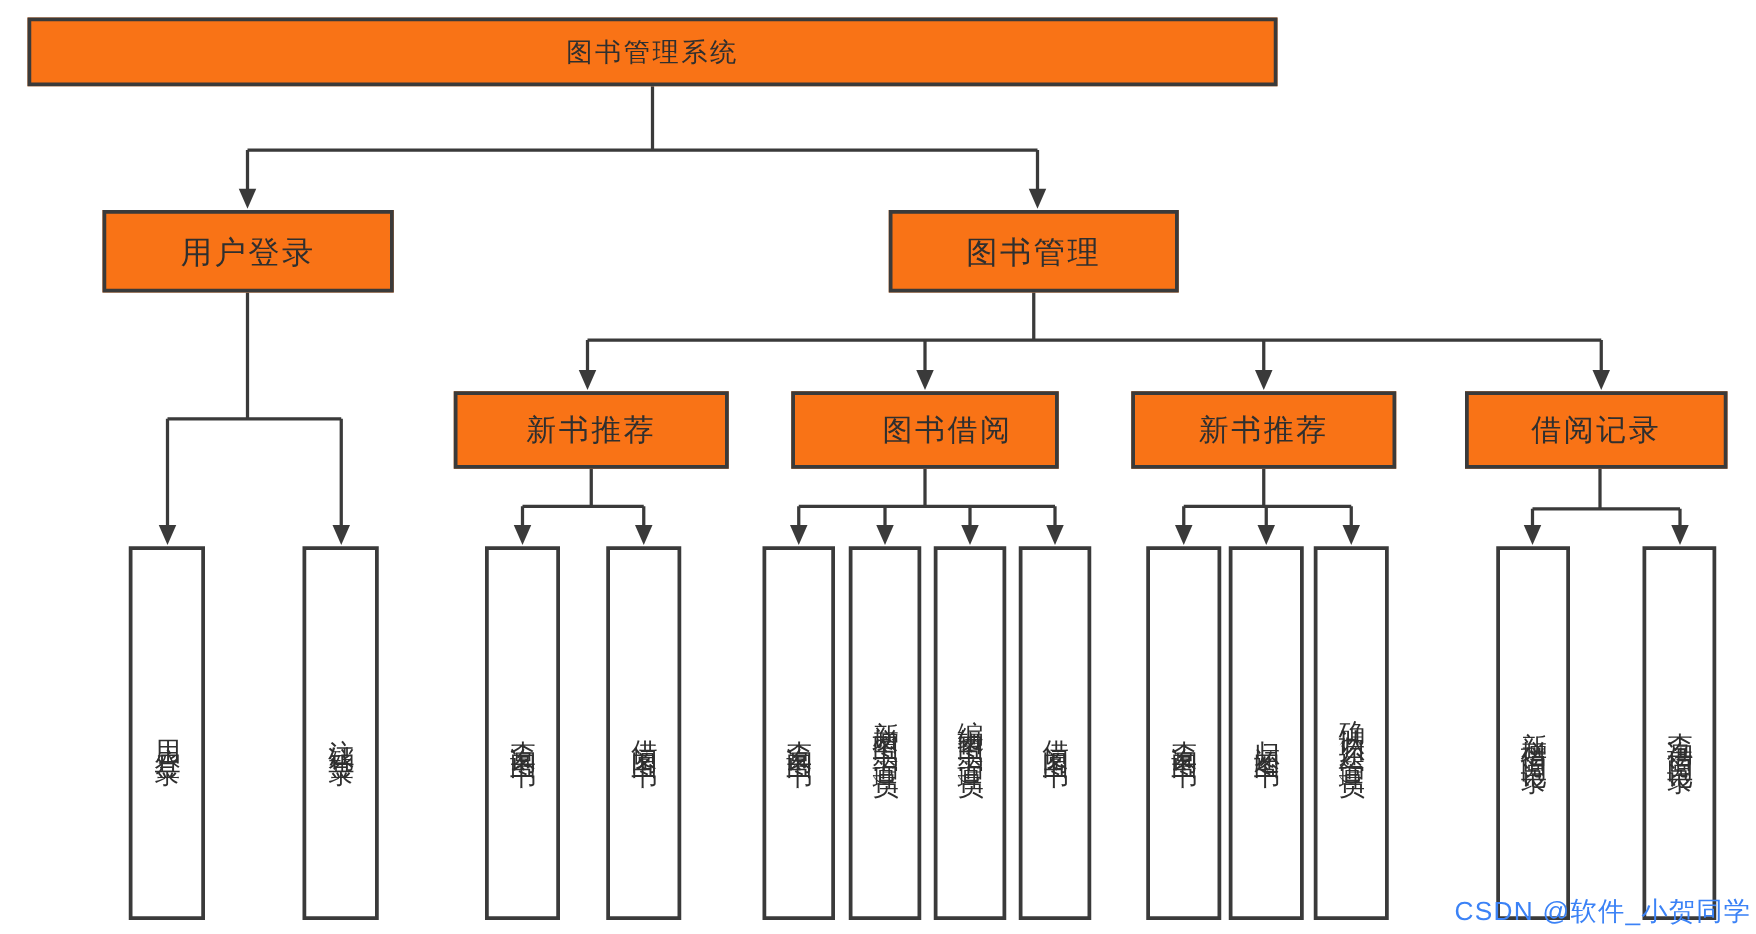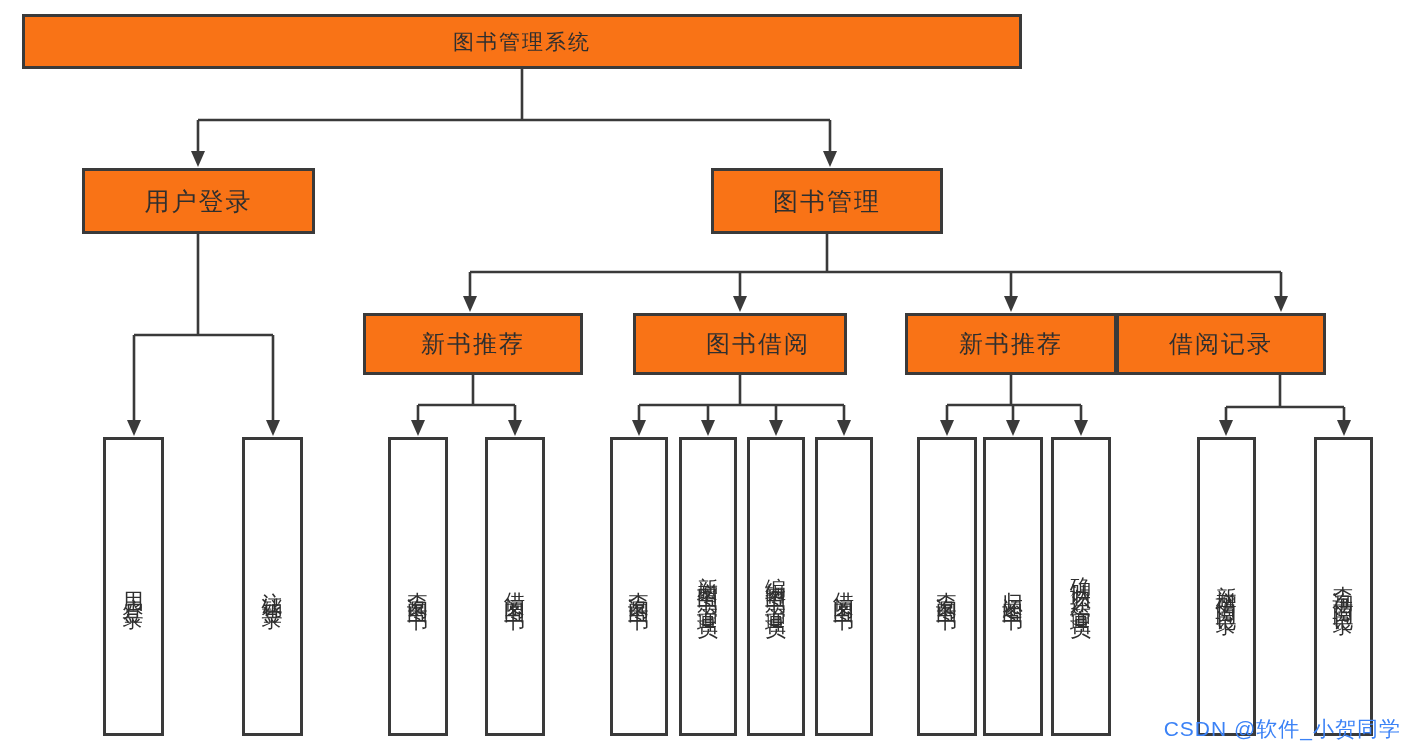--- a/index.html
+++ b/index.html
@@ -90,21 +90,21 @@
   </svg>
 
   <div class="node root" style="left:22px;top:14px;width:1000px;height:55px;">图书管理系统</div>
 
   <div class="node lvl2" style="left:82px;top:168px;width:233px;height:66px;">用户登录</div>
   <div class="node lvl2" style="left:711px;top:168px;width:232px;height:66px;">图书管理</div>
 
   <div class="node lvl3" style="left:363px;top:313px;width:220px;height:62px;">新书推荐</div>
   <div class="node lvl3" style="left:633px;top:313px;width:214px;height:62px;padding-left:36px;">图书借阅</div>
   <div class="node lvl3" style="left:905px;top:313px;width:212px;height:62px;">新书推荐</div>
-  <div class="node lvl3" style="left:1116px;top:313px;width:210px;height:62px;">借阅记录</div>
+  <div class="node lvl3" style="left:1172px;top:313px;width:210px;height:62px;">借阅记录</div>
 
   <div class="leaf" style="left:103px;width:61px;">
     <span>用户登录</span>
   </div>
   <div class="leaf" style="left:242px;width:61px;">
     <span>注销登录</span>
   </div>
 
   <div class="leaf" style="left:388px;width:60px;">
     <span>查询图书</span>

